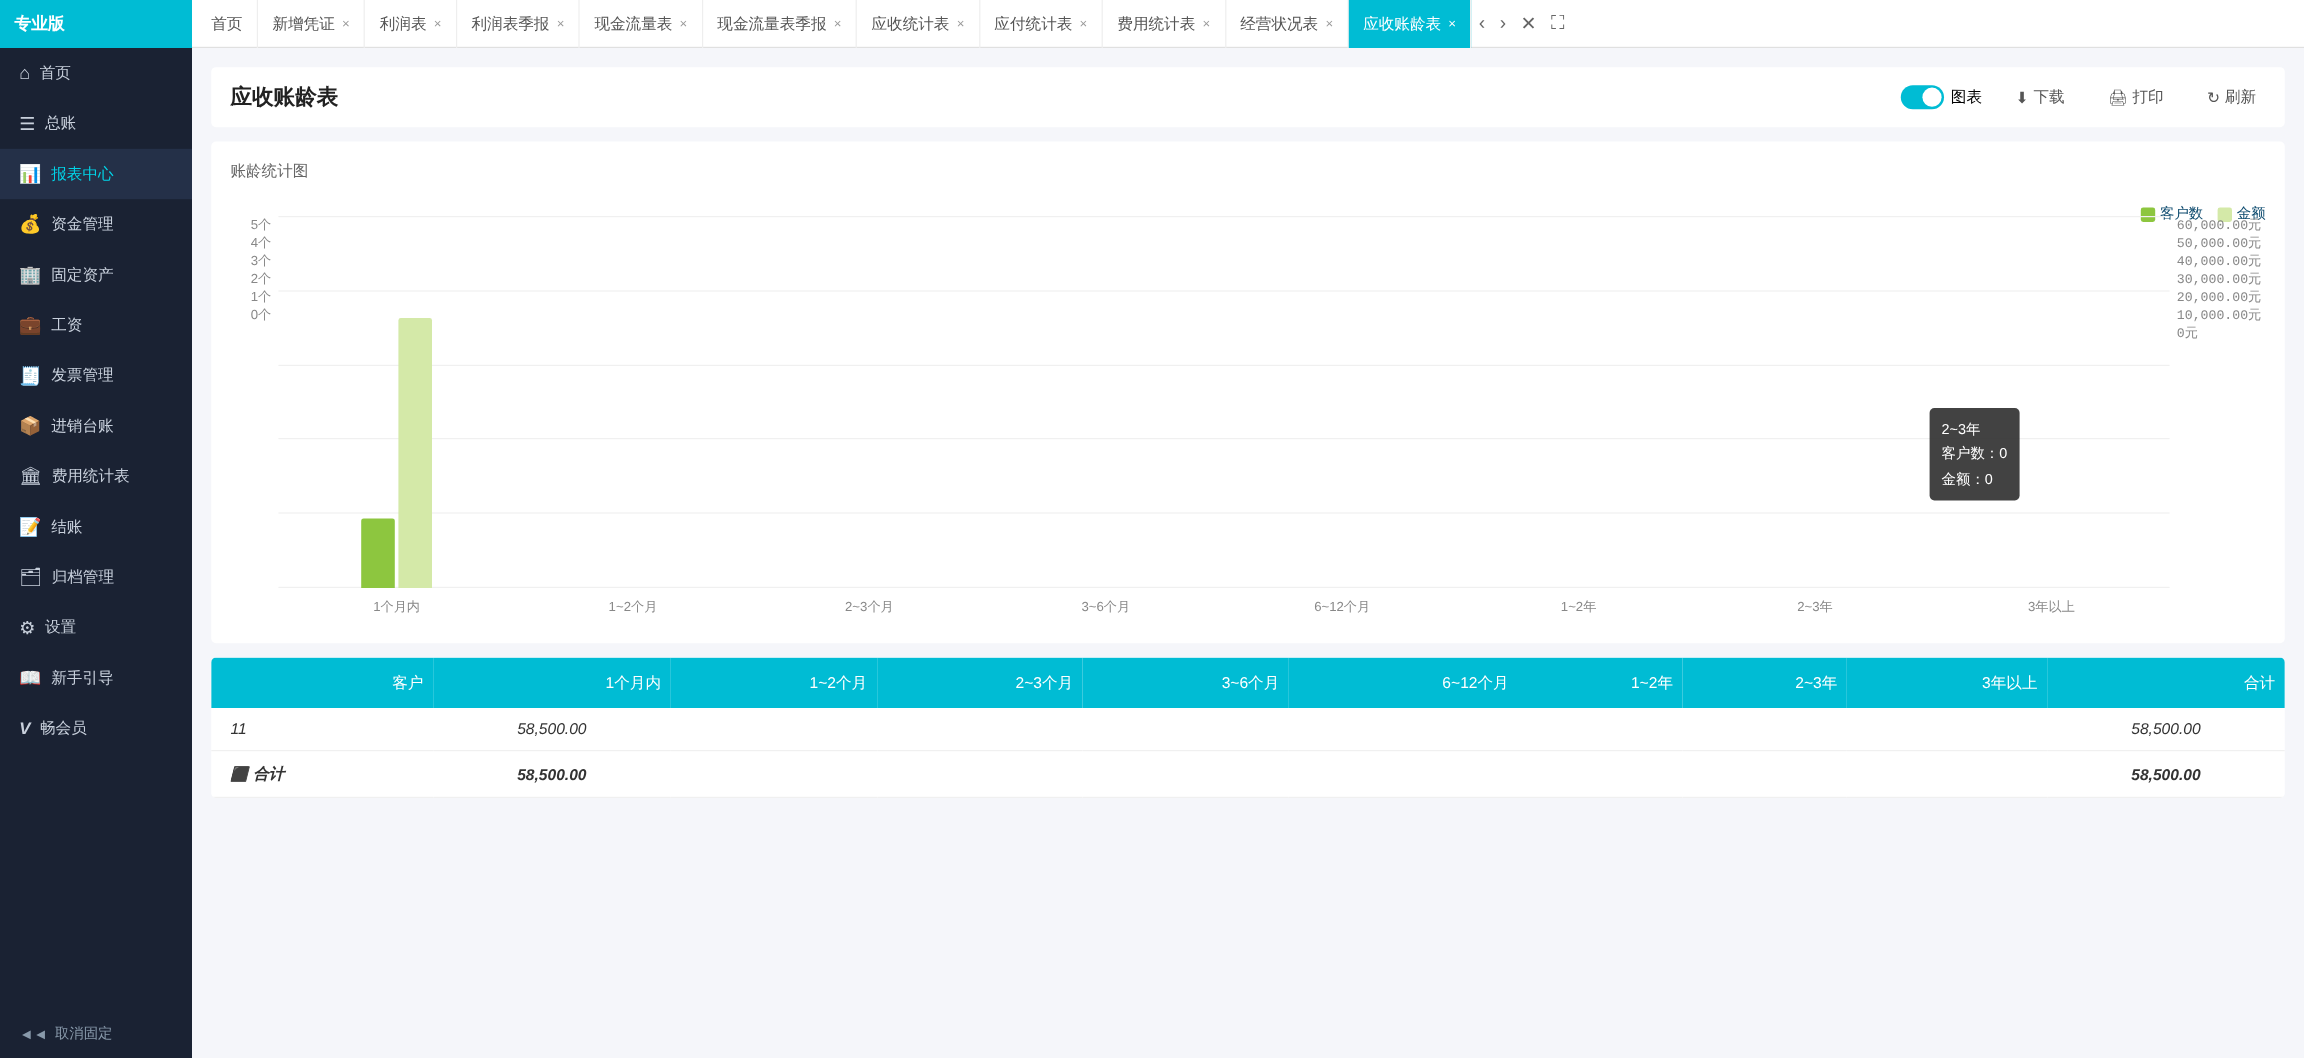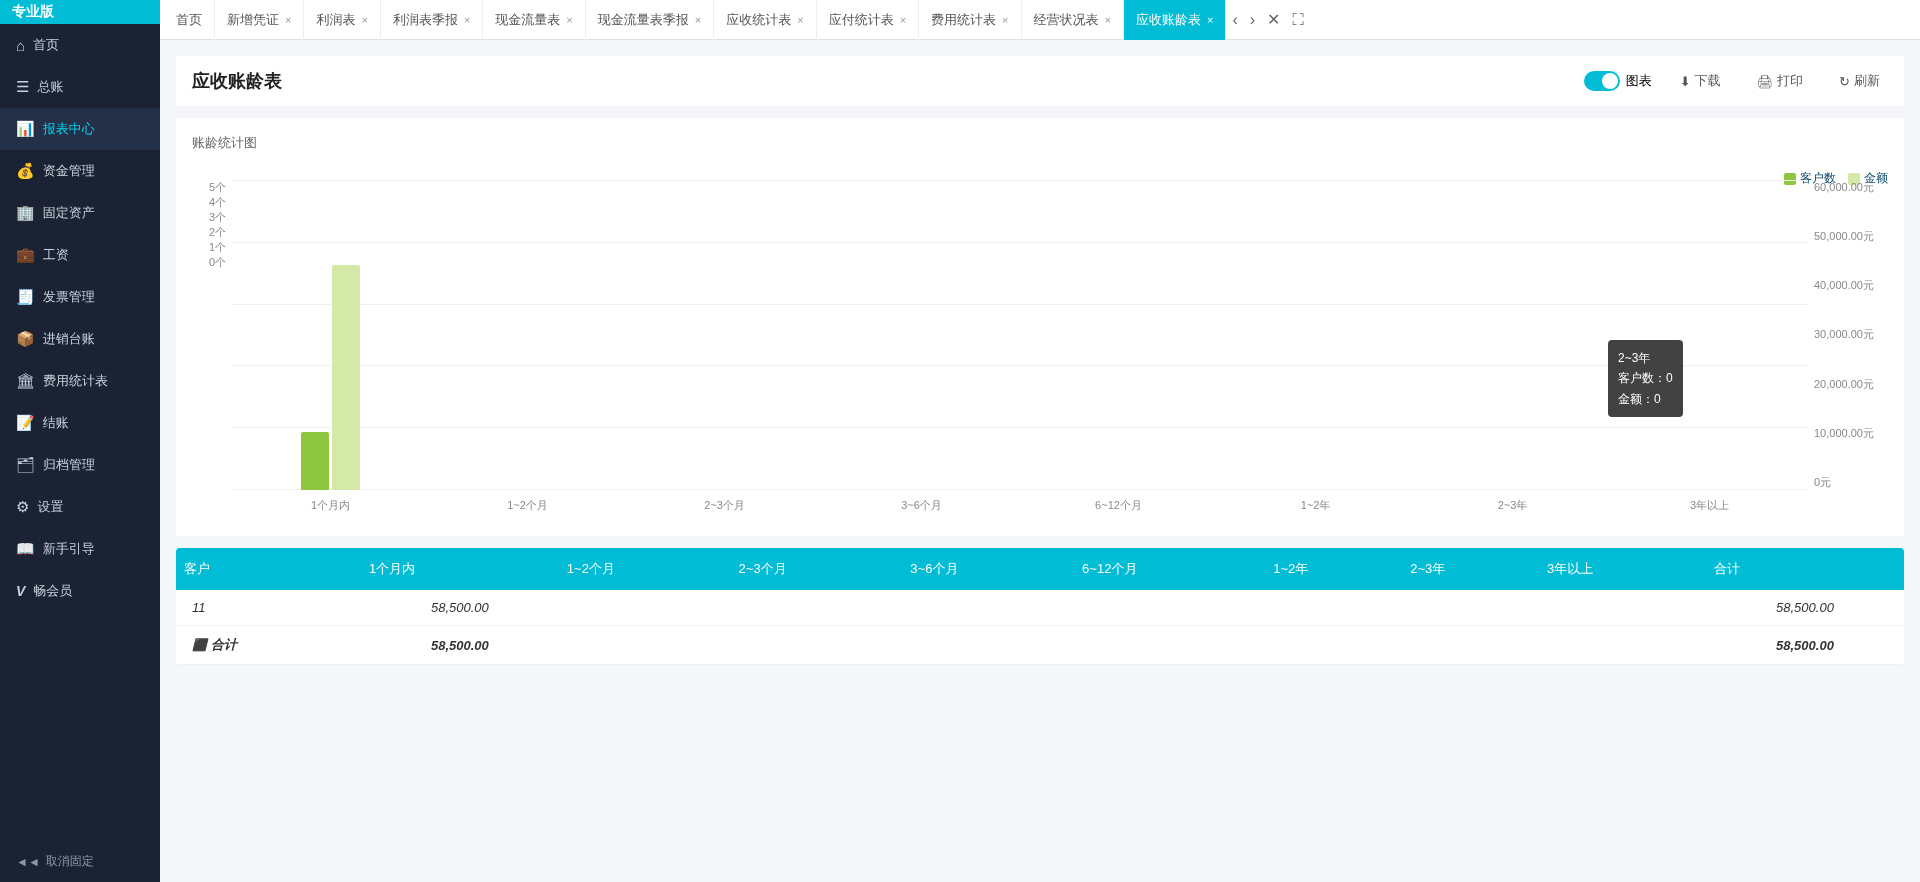--- a/index.html
+++ b/index.html
@@ -10,21 +10,21 @@
       width: 160px;
       background: #1a2233;
       color: #c8d0dc;
       display: flex;
       flex-direction: column;
       flex-shrink: 0;
       height: 882px;
     }
     .sidebar-logo {
       background: #00bcd4;
-      height: 24px;
+      height: 40px;
       display: flex;
       align-items: center;
       padding: 0 12px;
       color: white;
       font-size: 14px;
       font-weight: bold;
     }
     .sidebar-item {
       display: flex;
       align-items: center;
@@ -224,26 +224,26 @@
       font-size: 11px;
       color: #888;
       height: 30px;
       align-items: center;
     }
     .x-label { flex: 1; text-align: center; }
     .y-axis-right {
       width: 80px;
       display: flex;
       flex-direction: column;
-      justify-content: space-between;
       align-items: flex-start;
       padding-left: 6px;
       font-size: 11px;
       color: #888;
       padding-bottom: 30px;
+      font-family: Liberation Mono, monospace;
     }
     .tooltip-box {
       position: absolute;
       background: rgba(40,40,40,0.88);
       color: white;
       padding: 8px 10px;
       border-radius: 4px;
       font-size: 12px;
       line-height: 1.7;
       pointer-events: none;
@@ -271,21 +271,21 @@
       width: 100%;
       border-collapse: collapse;
       font-size: 13px;
     }
     .data-table thead tr {
       background: #00bcd4;
       color: white;
     }
     .data-table thead th {
       padding: 12px 8px;
-      text-align: left;
+      text-align: right;
       font-weight: normal;
     }
     .data-table tbody tr {
       border-bottom: 1px solid #f0f0f0;
     }
     .data-table tbody td {
       padding: 10px 8px;
       text-align: center;
       color: #333;
       font-style: italic;

